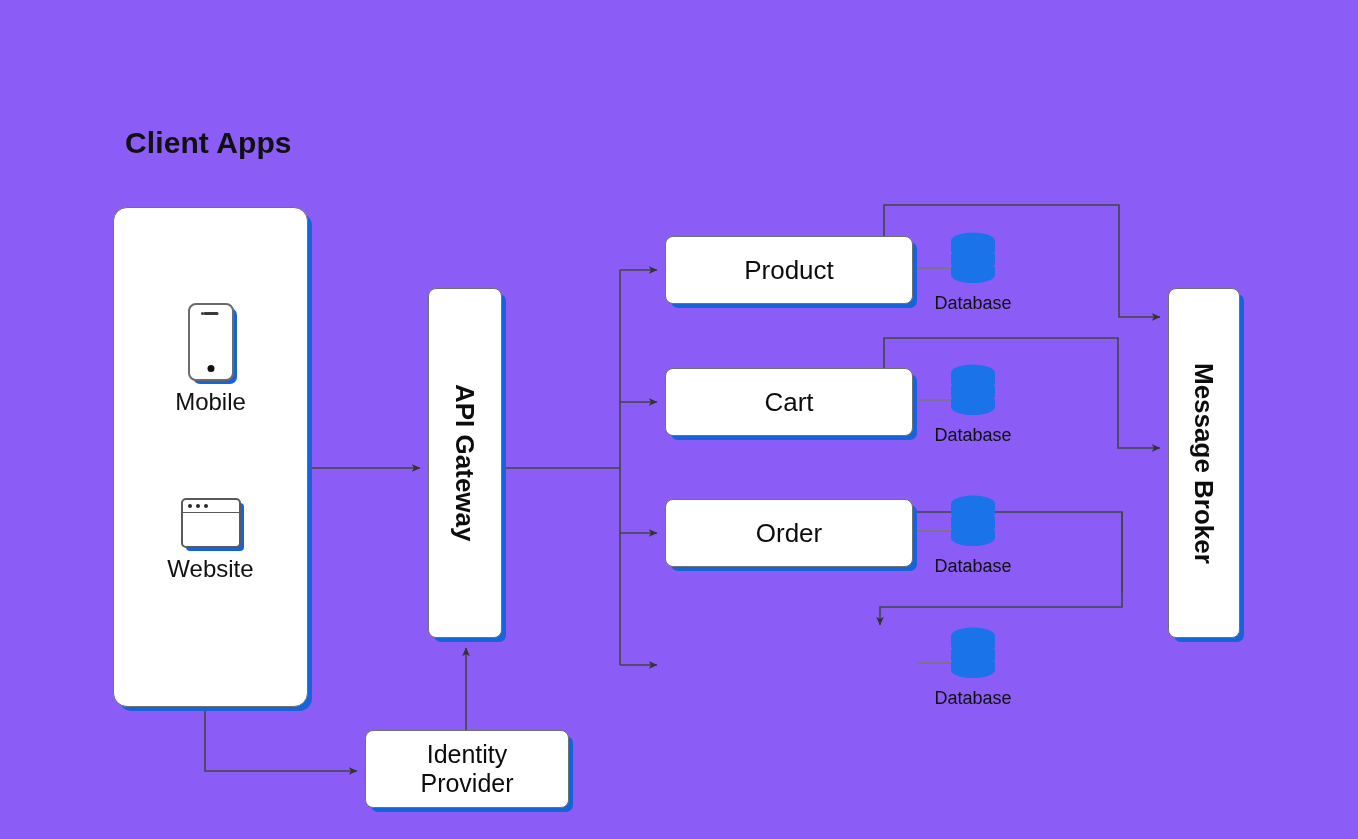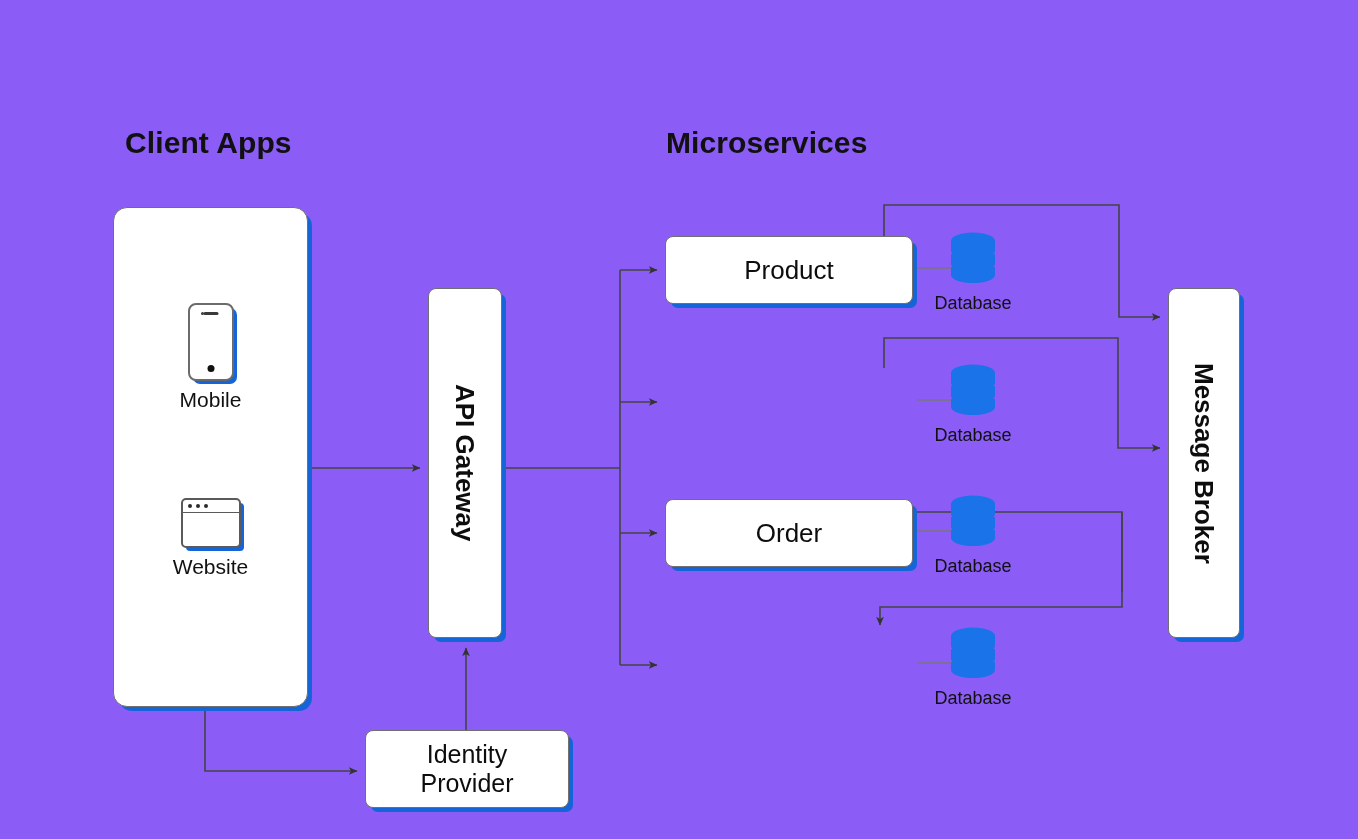--- a/index.html
+++ b/index.html
@@ -104,21 +104,21 @@
   
   .device-item {
     position: absolute;
     width: 100%;
     text-align: center;
   }
   #device-mobile  { top: 95px; }
   #device-website { top: 290px; }
 
   .device-label {
-    font-size: 21px;
+    font-size: 24px;
     color: #111111;
     margin-top: 7px;
   }
 
   .icon-mobile {
     position: relative;
     width: 46px;
     height: 78px;
     margin: 0 auto;
     border: 2px solid #6b6b6b;
@@ -256,21 +256,20 @@
       <path d="M884,368 L884,338 L1118,338 L1118,448 L1160,448" marker-end="url(#ah)"></path>
 
       <path d="M917,512 L1122,512 L1122,592"></path>
 
       <path d="M1122,512 L1122,607 L880,607 L880,625" marker-end="url(#ah)"></path>
     </g>
   </svg>
 
   <div class="section-title" id="title-client">Client Apps</div>
 
-  <div class="section-title" id="title-micro">Microservices</div>
 
   <div class="node" id="client-apps-box">
 
     <div class="device-item" id="device-mobile">
       <div class="icon-mobile">
         <span class="camera"></span>
         <span class="speaker"></span>
         <span class="home"></span>
       </div>
       <div class="device-label">Mobile</div>
@@ -289,20 +288,23 @@
 
   </div>
 
   <div class="node node-vertical" id="api-gateway">
     <span class="vtext">API Gateway</span>
   </div>
 
   <div class="node service-box" id="svc-product">
     <span>Product</span>
   </div>
+  <div class="node service-box" id="svc-cart">
+    <span>Cart</span>
+  </div>
   <div class="node service-box" id="svc-order">
     <span>Order</span>
   </div>
 
   <div class="db-group" id="db-product">
     <svg width="52" height="56" viewBox="0 0 52 56">
       <g fill="#1a73e8">
         <path d="M4,10 h44 v10 a22,8 0 0 1 -44,0 z"></path>
         <path d="M4,23 h44 v10 a22,8 0 0 1 -44,0 z"></path>
         <path d="M4,36 h44 v8 a22,8 0 0 1 -44,0 z"></path>

